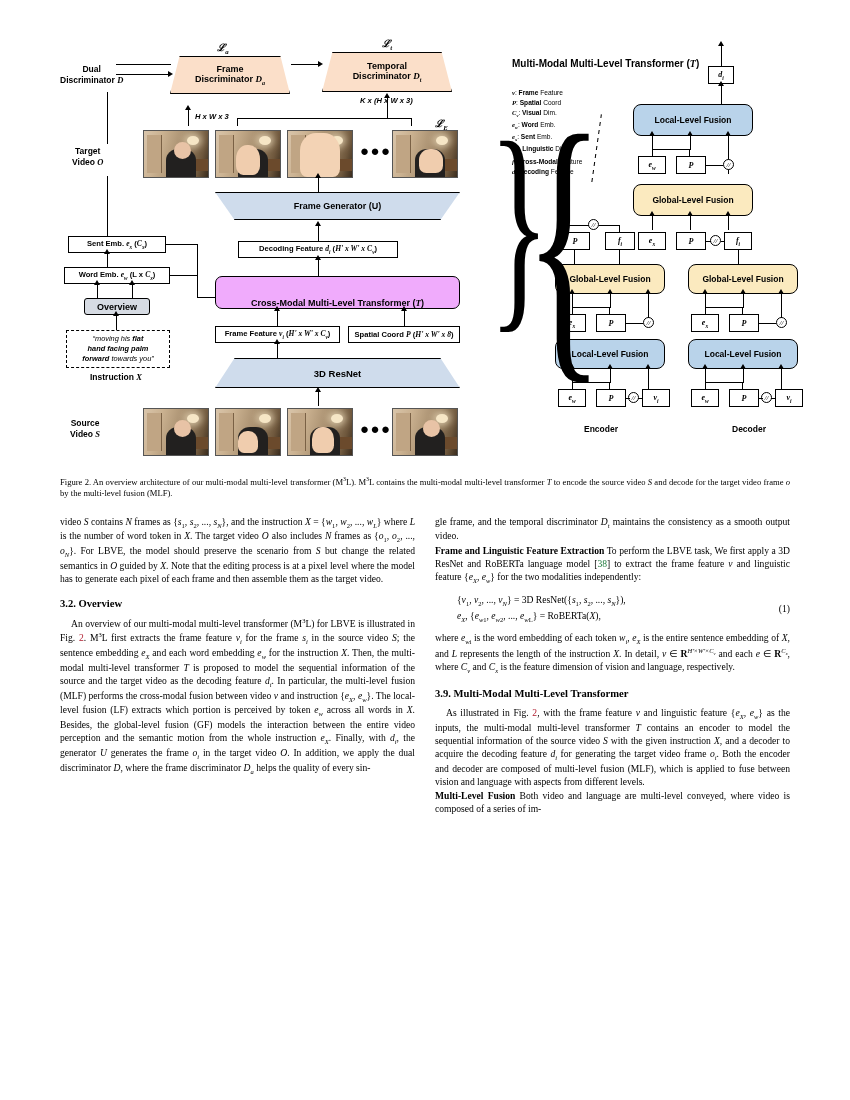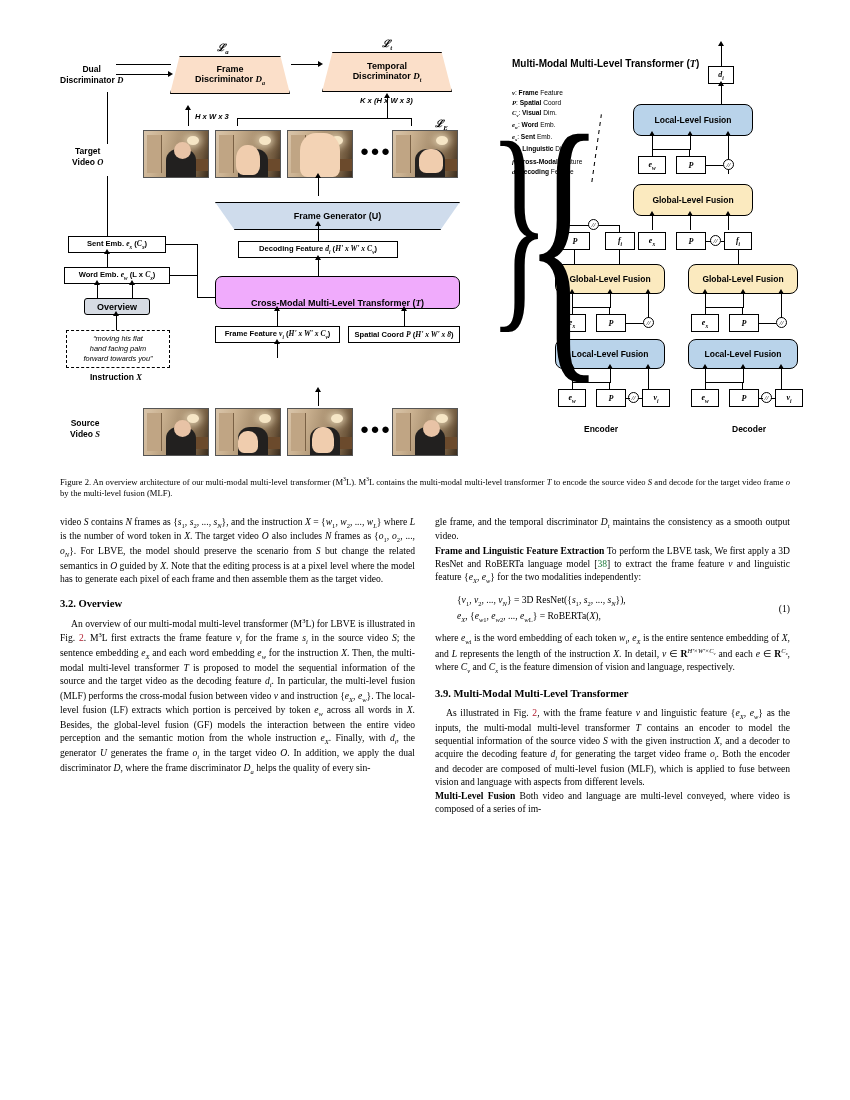--- a/index.html
+++ b/index.html
@@ -31,21 +31,21 @@
   .clip-bt{clip-path:polygon(0 0,100% 0,92% 100%,8% 100%);}
 
   .rbox{position:absolute;box-sizing:border-box;border:1.3px solid #000;background:#fff;
         display:flex;align-items:center;justify-content:center;
         font-family:"Liberation Sans",sans-serif;font-weight:bold;font-size:7.6px;
         text-align:center;padding:0 3px;white-space:nowrap;}
   .dashbox{position:absolute;box-sizing:border-box;border:1.4px dashed #000;background:#fff;
         display:flex;align-items:center;justify-content:center;
         font-family:"Liberation Sans",sans-serif;font-size:7.4px;font-style:italic;
         text-align:center;padding:2px 4px;line-height:1.35;}
-  .dashbox b{font-weight:normal;}
+  .dashbox b{font-weight:bold;}
 
   .fuse{position:absolute;box-sizing:border-box;border:1.4px solid #000;border-radius:8px;
         display:flex;align-items:center;justify-content:center;
         font-family:"Liberation Sans",sans-serif;font-weight:bold;font-size:8.5px;}
   .fuse.b{background:#b9d3ea;}
   .fuse.y{background:#fbeabf;}
 
   .sq{position:absolute;box-sizing:border-box;border:1.3px solid #000;background:#fff;
       display:flex;align-items:center;justify-content:center;
       font-family:"Liberation Serif",serif;font-style:italic;font-weight:bold;font-size:8px;}
@@ -182,21 +182,21 @@
       <div class="wall"></div>
         <div class="door"></div>
         <div class="lamp"></div>
       <div class="tbl"></div>
         <div class="pers"></div>
       <div class="hand" style="right:14px;bottom:4px;height:24px;"></div>
     </div>
 
     <div class="ln lnv arrU" style="left:258px;top:142px;height:18px;"></div>
 
-    <div class="trap blue clip-bt" style="left:155px;top:166px;width:245px;height:28px;">
+    <div class="trap blue clip-bt" style="left:155px;top:156px;width:245px;height:28px;">
       <span>Frame Generator (U)</span>
     </div>
     <div class="ln lnv arrU" style="left:258px;top:190px;height:15px;"></div>
 
     <div class="rbox" style="left:178px;top:205px;width:160px;height:17px;">
       <span>Decoding Feature <span class="ital">d<sub>i</sub></span> (<span class="ital">H' x W' x C<sub>v</sub></span>)</span>
     </div>
     <div class="ln lnv arrU" style="left:258px;top:224px;height:16px;"></div>
 
     <div class="rbox" style="left:8px;top:200px;width:98px;height:17px;">
@@ -234,20 +234,23 @@
       <span>Frame Feature <span class="ital">v<sub>i</sub></span> (<span class="ital">H' x W' x C<sub>v</sub></span>)</span>
     </div>
     <div class="ln lnv arrU" style="left:217px;top:275px;height:16px;"></div>
 
     <div class="rbox" style="left:288px;top:290px;width:112px;height:17px;">
       <span>Spatial Coord <span class="ital">P</span> (<span class="ital">H' x W' x 8</span>)</span>
     </div>
     <div class="ln lnv arrU" style="left:344px;top:275px;height:16px;"></div>
 
     <div class="ln lnv arrU" style="left:217px;top:308px;height:14px;"></div>
+    <div class="trap blue clip-tl" style="left:155px;top:322px;width:245px;height:30px;font-size:9.5px;">
+      <span>3D ResNet</span>
+    </div>
     <div class="ln lnv arrU" style="left:258px;top:356px;height:14px;"></div>
 
     <div class="lbl" style="left:10px;top:382px;text-align:center;">
       Source<br>Video <span class="ital">S</span>
     </div>
 
     <div class="vf" style="left:83px;top:372px;">
       <div class="wall"></div>
         <div class="door"></div>
         <div class="lamp"></div>

